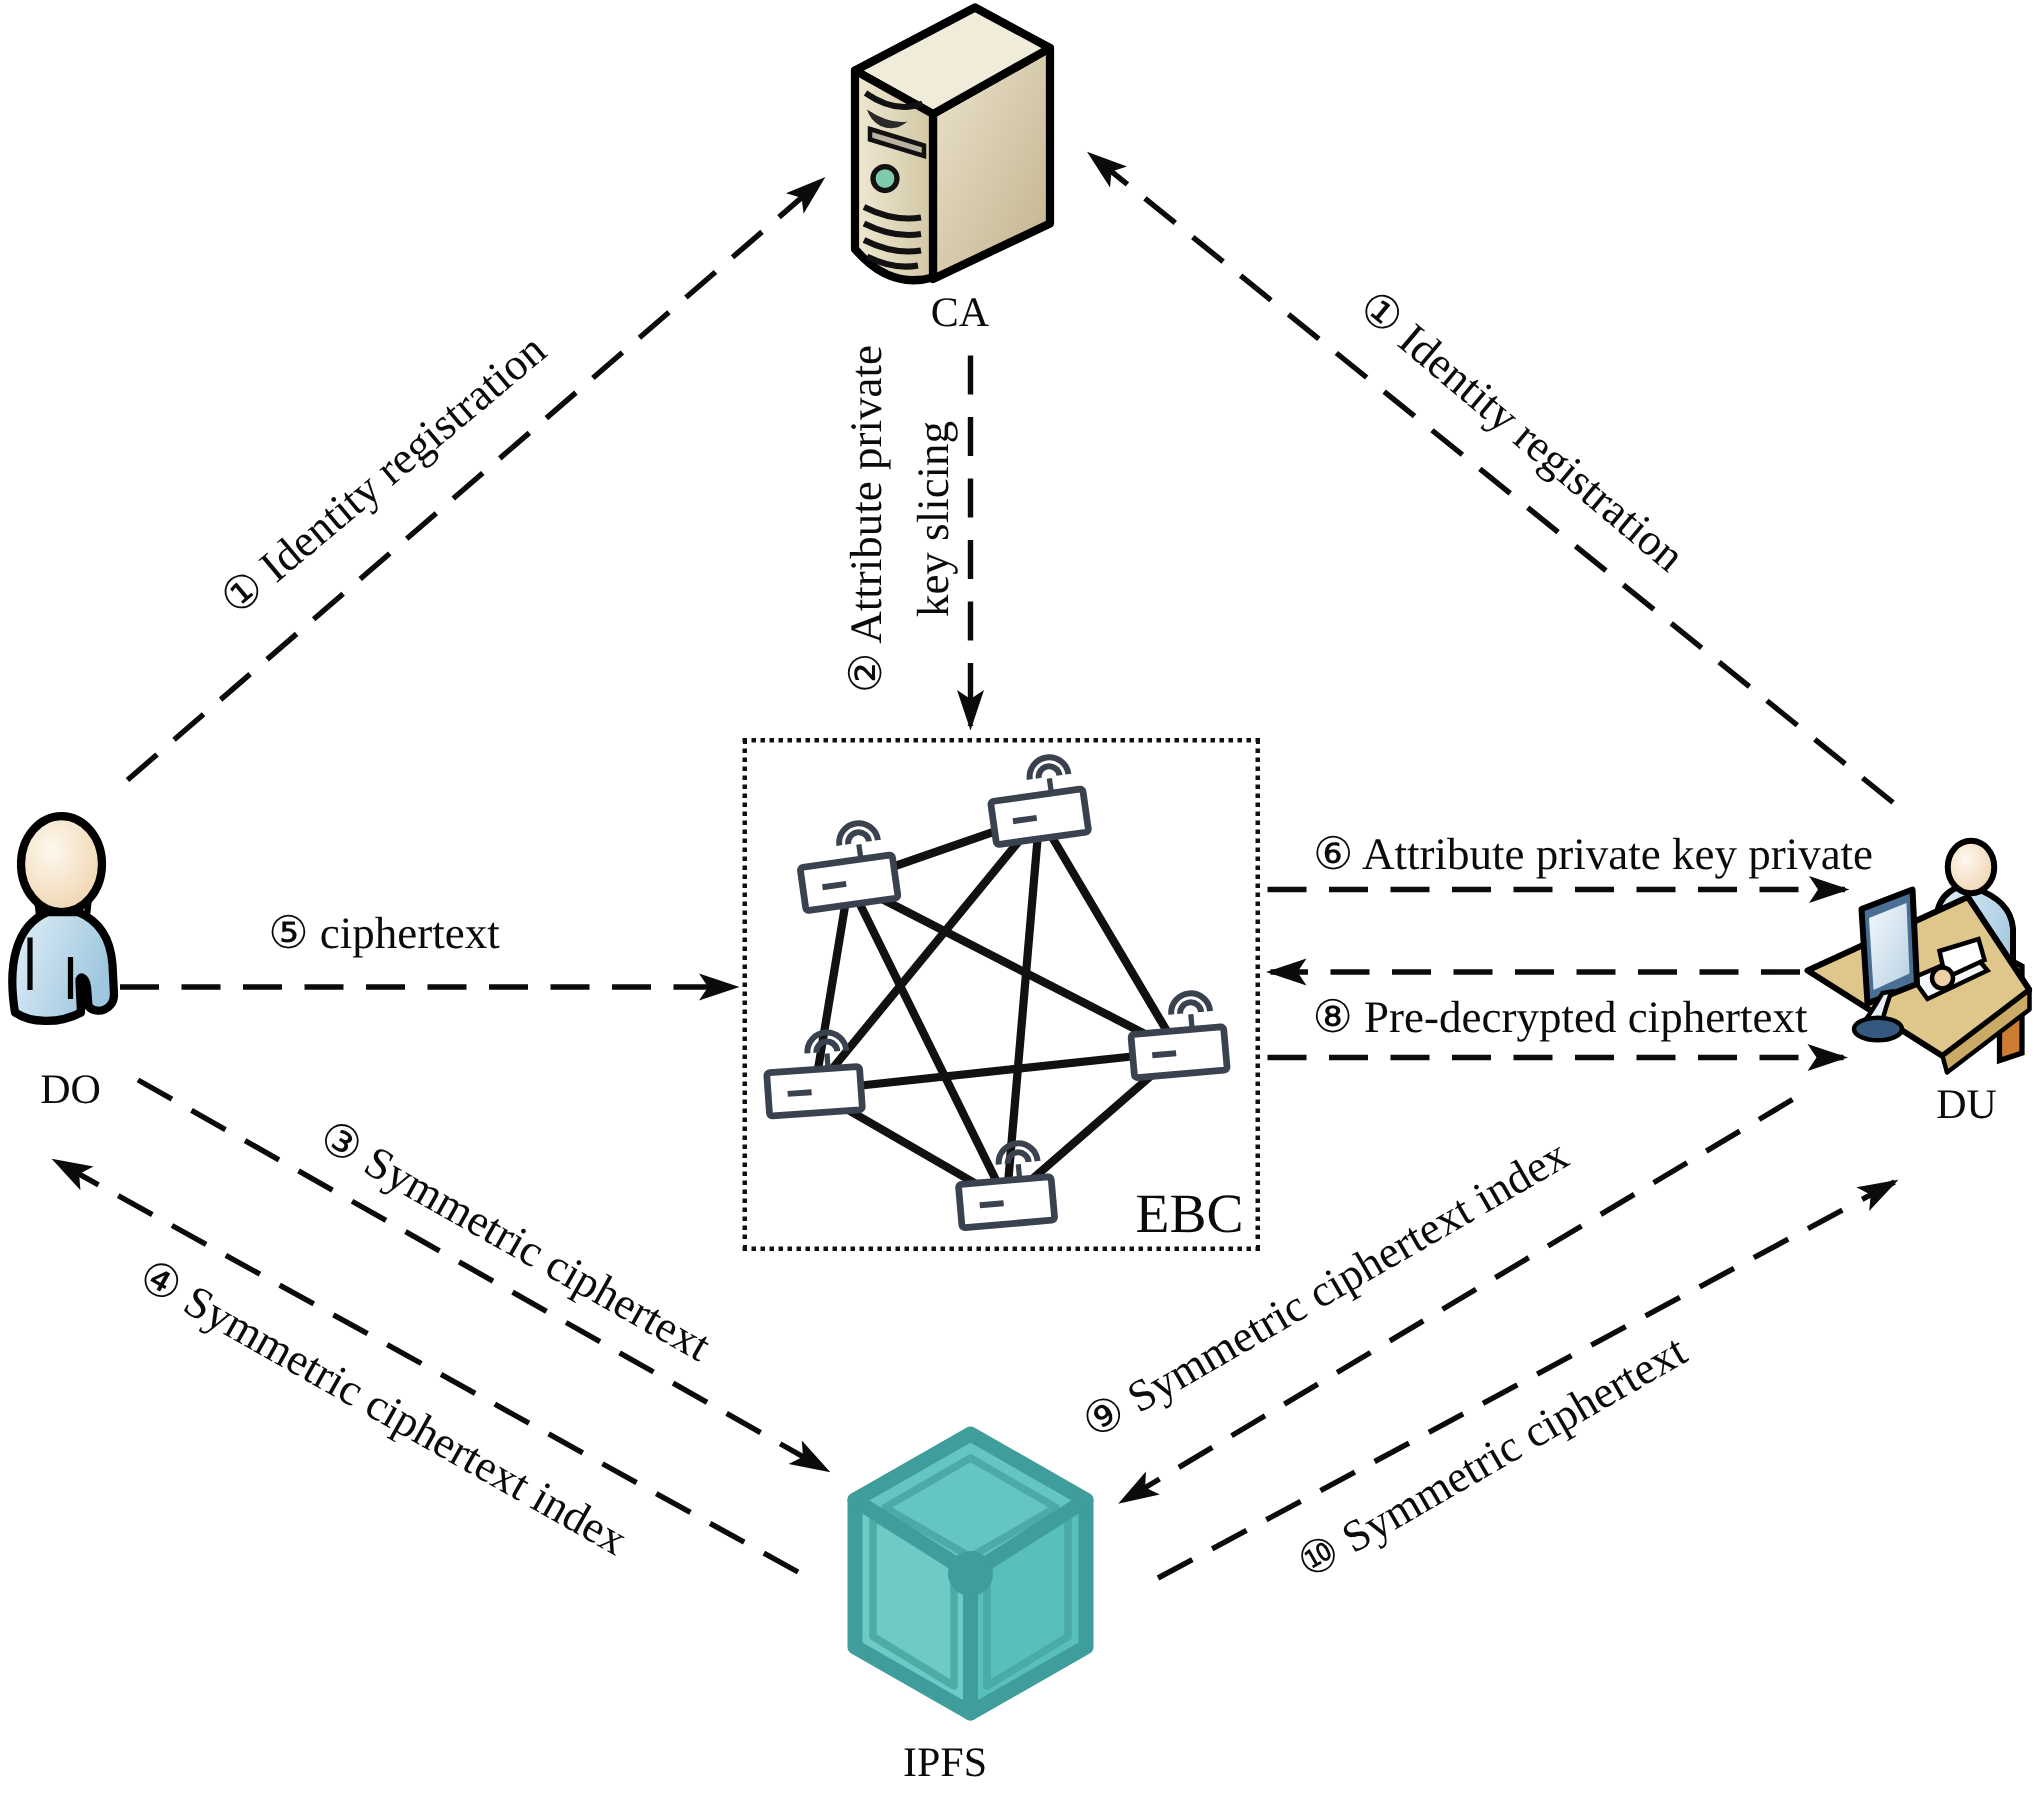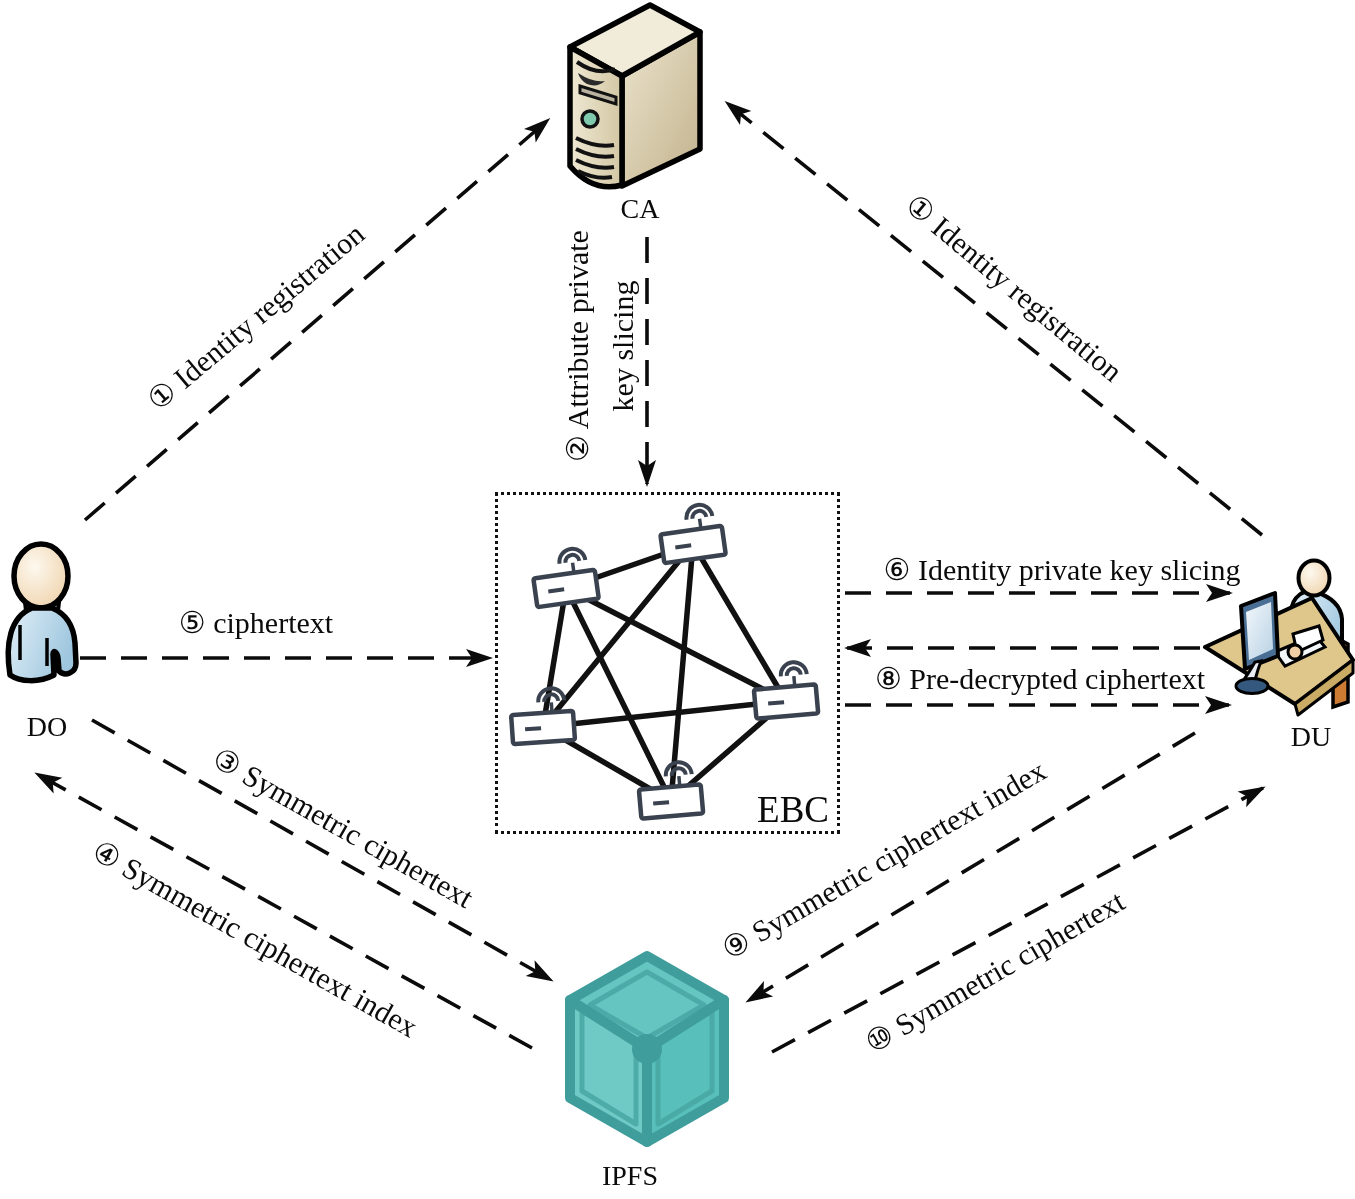--- a/index.html
+++ b/index.html
@@ -205,18 +205,18 @@
 
   <div class="flow-label" style="left:256px;top:317px;transform:translate(-50%,-50%) rotate(-40deg);">① Identity registration</div>
   <div class="flow-label" style="left:1014px;top:288px;transform:translate(-50%,-50%) rotate(40deg);">① Identity registration</div>
   <div class="flow-label two-line" style="left:600px;top:346px;transform:translate(-50%,-50%) rotate(-90deg);">
     <div>② Attribute private</div>
     <div>key slicing</div>
   </div>
   <div class="flow-label" style="left:343px;top:828px;transform:translate(-50%,-50%) rotate(29.5deg);">③ Symmetric ciphertext</div>
   <div class="flow-label" style="left:255px;top:939px;transform:translate(-50%,-50%) rotate(29.5deg);">④ Symmetric ciphertext index</div>
   <div class="flow-label" style="left:256px;top:623px;transform:translate(-50%,-50%);font-family:Liberation Serif, serif;">⑤ ciphertext</div>
-  <div class="flow-label" style="left:1062px;top:570px;transform:translate(-50%,-50%);">⑥ Identity private key slicing</div>
+  <div class="flow-label" style="left:1062px;top:570px;transform:translate(-50%,-50%);">⑥ Attribute private key private</div>
   <div class="flow-label" style="left:1040px;top:679px;transform:translate(-50%,-50%);">⑧ Pre-decrypted ciphertext</div>
   <div class="flow-label" style="left:884px;top:860px;transform:translate(-50%,-50%) rotate(-30deg);">⑨ Symmetric ciphertext index</div>
   <div class="flow-label" style="left:995px;top:972px;transform:translate(-50%,-50%) rotate(-30deg);">⑩ Symmetric ciphertext</div>
 
 </div>
 
 </body></html>

